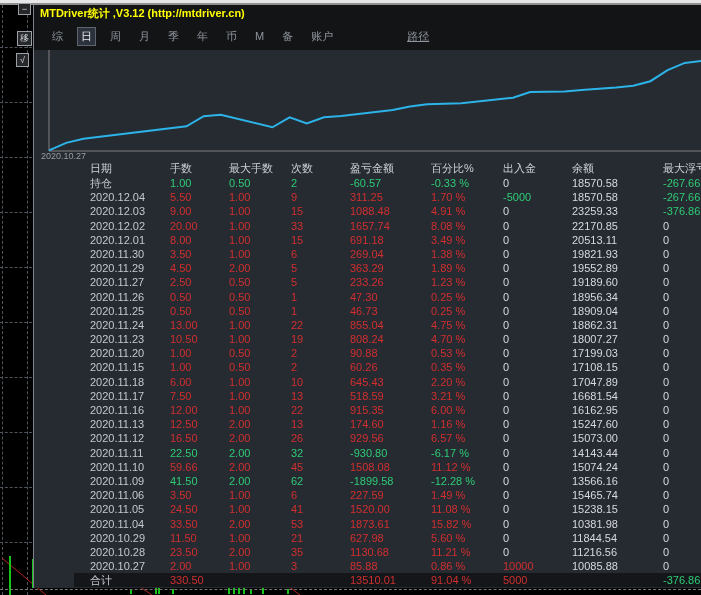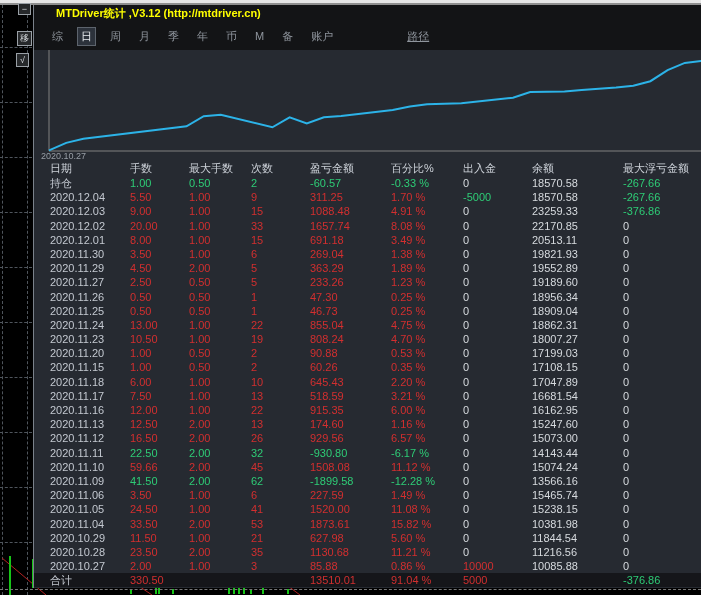--- a/index.html
+++ b/index.html
@@ -21,21 +21,21 @@
     position:absolute;background:#26282a;border:1px solid #9aa0a6;color:#d4d8dc;
     font-size:9px;line-height:11px;text-align:center;box-sizing:border-box;cursor:default;
   }
   
   .panel{
     position:absolute;left:33px;top:5px;width:668px;height:583px;
     background:#262a31;border-left:1px solid #7b828b;box-sizing:border-box;
   }
   .titlebar{
     position:absolute;left:0;top:0;right:0;height:17px;background:#131416;
-    color:#ffff00;font-size:11px;font-weight:bold;line-height:17px;padding-left:22px;
+    color:#ffff00;font-size:11px;font-weight:bold;line-height:17px;padding-left:6px;
     white-space:nowrap;overflow:hidden;
   }
   .tabbar{
     position:absolute;left:0;top:17px;right:0;height:28px;background:#131416;
     display:flex;align-items:center;padding-left:15px;box-sizing:border-box;
   }
   .tab{
     color:#8f959d;font-size:11px;margin-right:12px;padding:1px 3px;cursor:pointer;
     white-space:nowrap;
   }
@@ -44,21 +44,21 @@
   
   .chartbox{position:absolute;left:0;top:45px;width:668px;height:111px;background:#262a31;}
   .chart-label{
     position:absolute;left:7px;top:101px;color:#989ea6;font-size:9px;line-height:10px;
   }
   
   .tablebox{position:absolute;left:0;top:156px;right:0;bottom:0;overflow:hidden;}
   .trow{
     display:grid;
     grid-template-columns:80px 59px 62px 59px 81px 72px 69px 91px auto;
-    padding-left:16px;height:14.2px;line-height:14.2px;font-size:11px;white-space:nowrap;
+    padding-left:16px;height:14.2px;line-height:14.2px;font-size:11px;white-space:nowrap;margin-left:40px;
   }
   .trow.header{height:15px;line-height:15px;color:#ccd1d8;}
   .trow.total{background:#15161a;}
   .c-date{color:#c3c8d0;}
   .c-red{color:#d22f2f;}
   .c-green{color:#2ecc76;}
   .c-white{color:#d6dade;}
   svg{display:block;}
 </style>
 </head>

